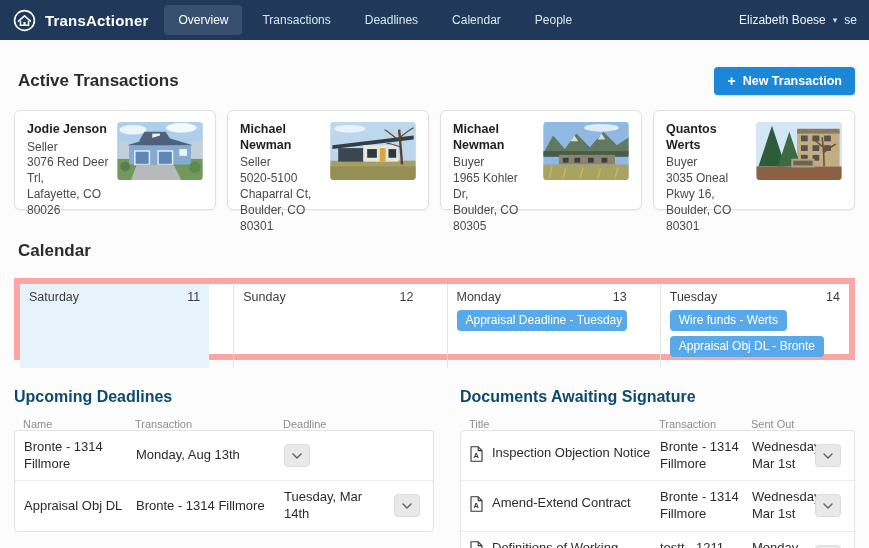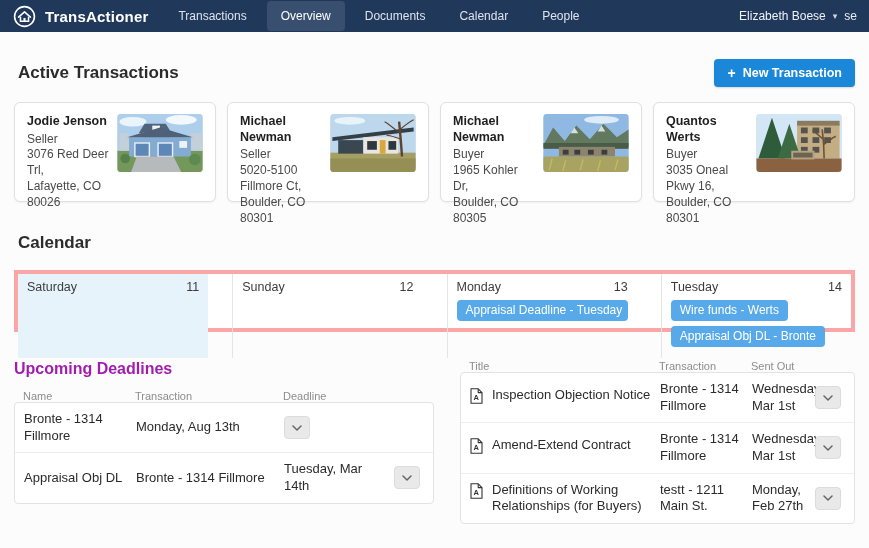--- a/index.html
+++ b/index.html
@@ -7,55 +7,55 @@
     --event:#57a9e9; --today:#e7f3fb; --border:#e0e0e0;
   }
   *{box-sizing:border-box;}
   html,body{margin:0;padding:0;}
   body{
     width:869px;height:548px;overflow:hidden;background:#fcfcfc;
     font-family:"Liberation Sans",sans-serif;color:#2d2d2d;
     -webkit-font-smoothing:antialiased;
   }
   
-  .navbar{height:32px;background:var(--navbar);display:flex;align-items:center;
+  .navbar{height:40px;background:var(--navbar);display:flex;align-items:center;
     padding:0 12px;white-space:nowrap;}
   .brand{display:flex;align-items:center;gap:8px;color:#fff;font-weight:bold;
     font-size:15px;letter-spacing:.2px;cursor:pointer;}
   .nav-items{display:flex;align-items:center;margin-left:16px;gap:6px;}
   .nav-item{font-size:12px;color:#dde4ee;padding:8px 14px;border-radius:4px;cursor:pointer;}
   .nav-item.active{background:var(--nav-active);color:#fff;}
   .nav-right{margin-left:auto;display:flex;align-items:center;gap:7px;
     color:#f0f3f8;font-size:12px;overflow:hidden;}
   .caret{font-size:9px;color:#cdd6e4;}
   .nav-trunc{color:#e8edf5;}
   
   .content{padding:0 14px;}
   .section-head{display:flex;align-items:center;justify-content:space-between;
     margin-top:27px;margin-bottom:15px;}
   .section-title{font-size:17px;font-weight:bold;color:#2b2b2b;margin:4px;}
-  .sub-title{font-size:16px;font-weight:bold;color:#a21caf;margin:0 0 12px 0;}
+  .sub-title{font-size:16px;font-weight:bold;color:#0c4a6e;margin:0 0 12px 0;}
   .btn-primary{background:var(--accent);color:#fff;border:none;border-radius:4px;
     font-family:"Liberation Sans",sans-serif;font-size:12.5px;font-weight:bold;
     padding:7px 13px;display:flex;align-items:center;gap:7px;cursor:pointer;
     box-shadow:0 1px 2px rgba(0,0,0,.15);}
   .btn-primary .plus{font-size:14px;font-weight:bold;line-height:1;}
   
   .cards{display:flex;gap:11px;}
   .card{flex:1;min-width:0;background:#fff;border:1px solid var(--border);
     border-radius:6px;box-shadow:0 1px 2px rgba(0,0,0,.05);
     padding:11px 12px;height:100px;display:flex;align-items:flex-start;cursor:pointer;}
   .card-info{flex:1;min-width:0;font-size:12px;color:#4a4a4a;line-height:1.32;}
   .card-name{font-size:12.5px;font-weight:bold;color:#1f1f1f;margin-bottom:2px;line-height:1.25;}
   .card-photo{width:86px;height:58px;border-radius:4px;overflow:hidden;
     flex-shrink:0;margin-left:8px;background:#dfe7ee;}
   .card-photo svg{display:block;}
   
   .calendar{display:grid;grid-template-columns:repeat(4,1fr);
-    border:4px solid #fca5a5;background:#fff;height:62px;gap:24px;}
+    border:6px solid #fca5a5;background:#fff;height:82px;gap:24px;}
   .day{padding:6px 9px;border-left:1px solid #e4e4e4;cursor:pointer;min-width:0;}
   .day:first-child{border-left:none;}
   .day.today{background:var(--today);}
   .day-head{display:flex;justify-content:space-between;font-size:12.5px;
     color:#3c3c3c;margin-bottom:6px;}
   .event{background:var(--event);color:#fff;font-size:12px;padding:3px 9px 4px 9px;
     border-radius:4px;margin-bottom:5px;white-space:nowrap;overflow:hidden;
     cursor:pointer;width:fit-content;max-width:100%;}
   
   .bottom{display:flex;gap:26px;margin-top:28px;align-items:flex-start;}
@@ -85,23 +85,23 @@
       <svg width="25" height="25" viewBox="0 0 26 26">
         <circle cx="13" cy="13" r="10.3" fill="none" stroke="#fff" stroke-width="1.7"></circle>
         <path d="M6.8 13.6 L13 8.2 L19.2 13.6" fill="none" stroke="#fff" stroke-width="1.6" stroke-linecap="round" stroke-linejoin="round"></path>
         <path d="M8.8 13.2 V18 H17.2 V13.2" fill="none" stroke="#fff" stroke-width="1.6"></path>
         <rect x="11.9" y="14.6" width="2.2" height="3.4" fill="#fff"></rect>
       </svg>
     </span>
     <span>TransActioner</span>
   </div>
   <div class="nav-items" id="nav-items">
+      <div class="nav-item active">Overview</div>
       <div class="nav-item">Transactions</div>
-      <div class="nav-item active">Overview</div>
-      <div class="nav-item">Documents</div>
+      <div class="nav-item">Deadlines</div>
       <div class="nav-item">Calendar</div>
       <div class="nav-item">People</div>
     </div>
   <div class="nav-right">
     <span>Elizabeth Boese</span>
     <span class="caret">▾</span>
     <span class="nav-trunc">se</span>
   </div>
 </div>
 
@@ -145,21 +145,21 @@
             <circle cx="80" cy="47" r="6" fill="#5d8a4e"></circle>
           </svg>
         </div>
   </div>
       <div class="card">
     <div class="card-info">
       <div class="card-name">Michael Newman</div>
       <div class="card-role">Seller</div>
       <div class="card-address">
             <div>5020-5100</div>
-            <div>Fillmore Ct,</div>
+            <div>Chaparral Ct,</div>
             <div>Boulder, CO 80301</div>
           </div>
     </div>
     <div class="card-photo">
           <svg width="86" height="58" viewBox="0 0 88 60">
             <rect width="88" height="60" fill="#bdd7ec"></rect>
             <ellipse cx="20" cy="7" rx="16" ry="4" fill="#e9f3fa"></ellipse>
             <rect x="0" y="40" width="88" height="20" fill="#a69f63"></rect>
             <rect x="0" y="46" width="88" height="14" fill="#968f55"></rect>
             <polygon points="2,24 86,14 86,18 2,28" fill="#333e47"></polygon>
@@ -304,20 +304,21 @@
         <svg width="10" height="6" viewBox="0 0 10 6">
                   <path d="M1 1 L5 5 L9 1" fill="none" stroke="#666" stroke-width="1.5" stroke-linecap="round" stroke-linejoin="round"></path>
                 </svg>
       </span>
     </button>
   </div>
         </div>
     </div>
 
     <div class="col-right">
+      <h2 class="sub-title">Documents Awaiting Signature</h2>
       <div class="t-header doc-grid">
         <div>Title</div>
         <div>Transaction</div>
         <div>Sent Out</div>
         <div></div>
       </div>
       <div class="t-box" id="doc-rows">
           <div class="t-row doc-grid">
     <div class="cell title-cell">
       <span class="doc-icon">

